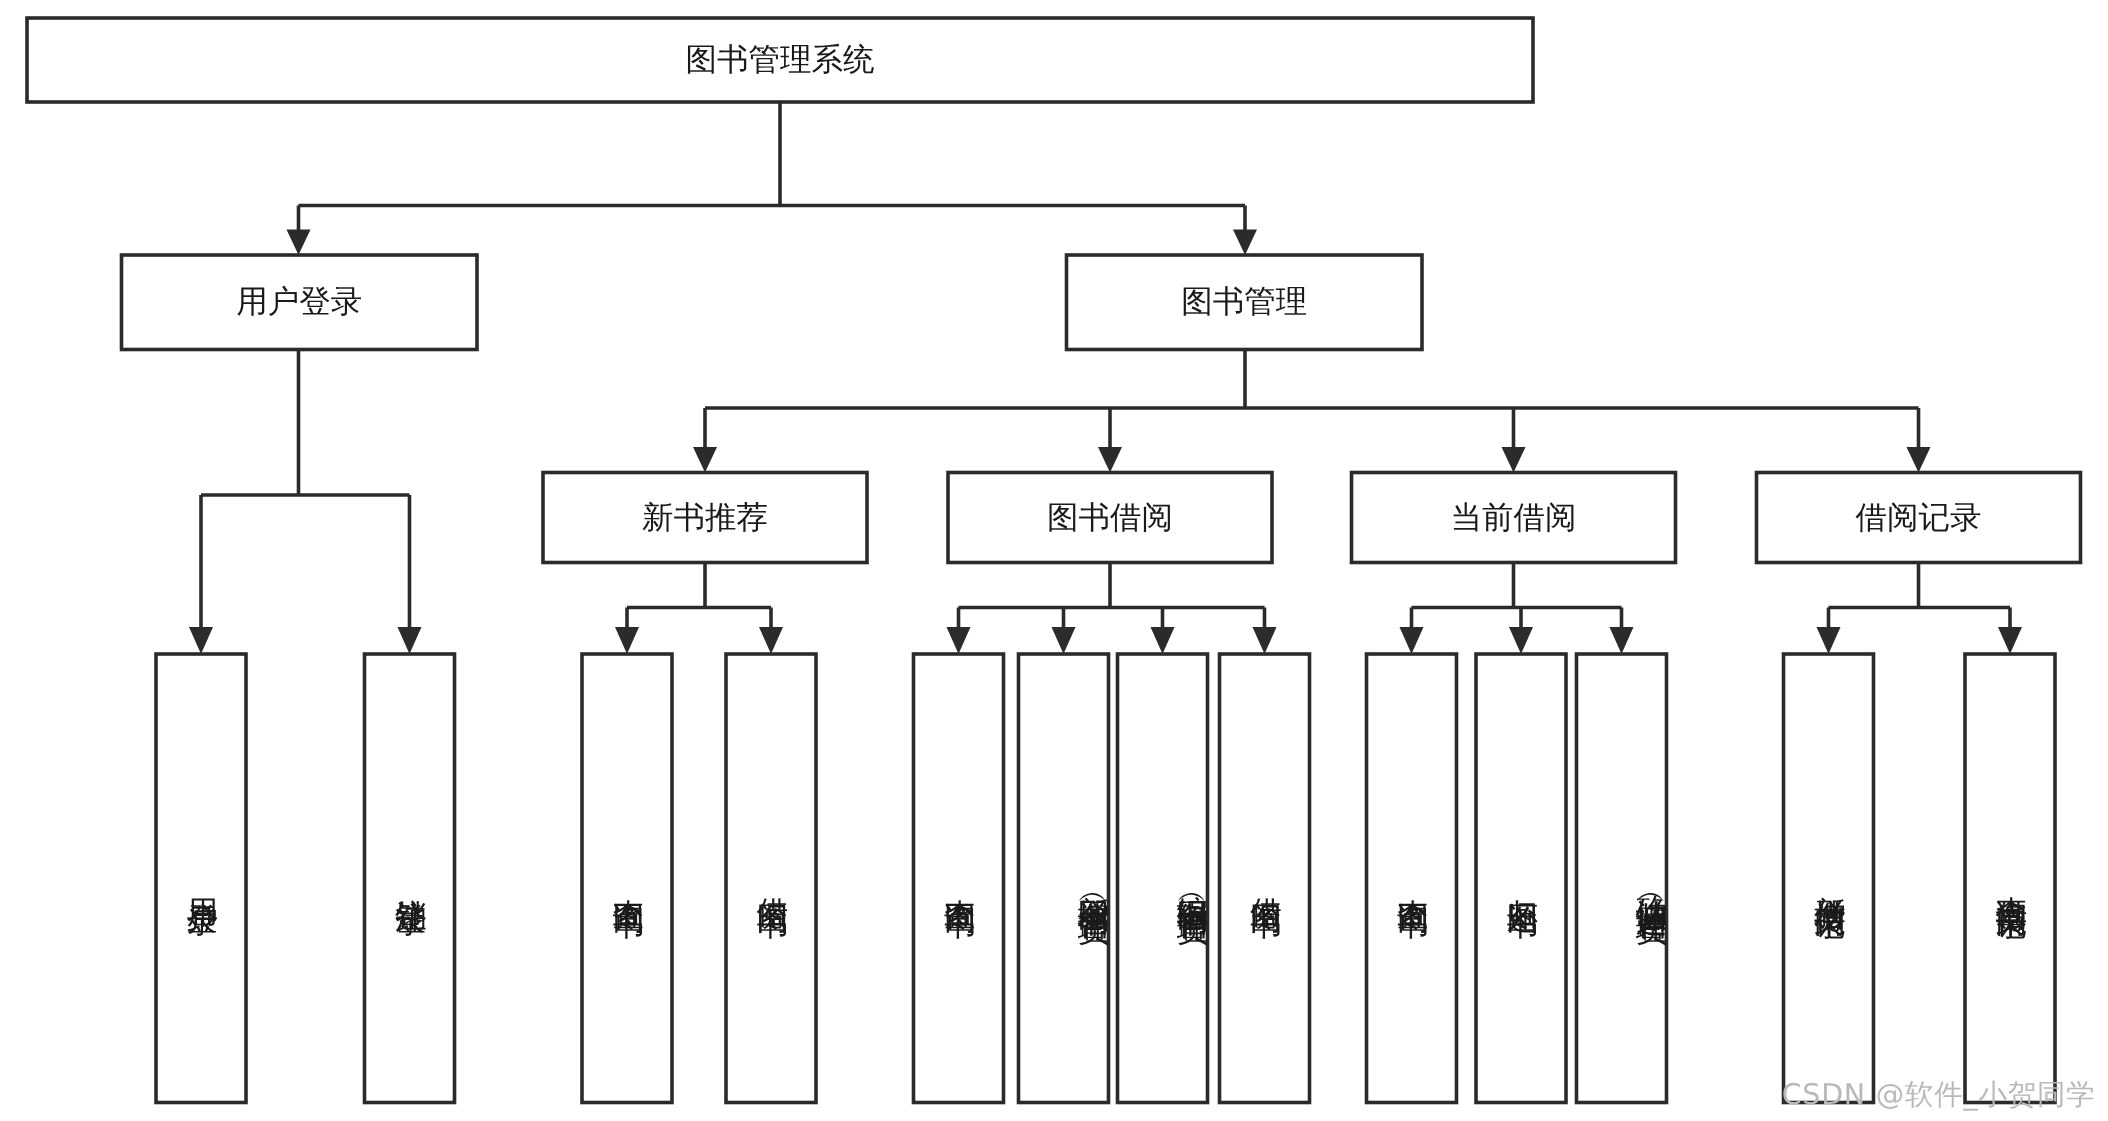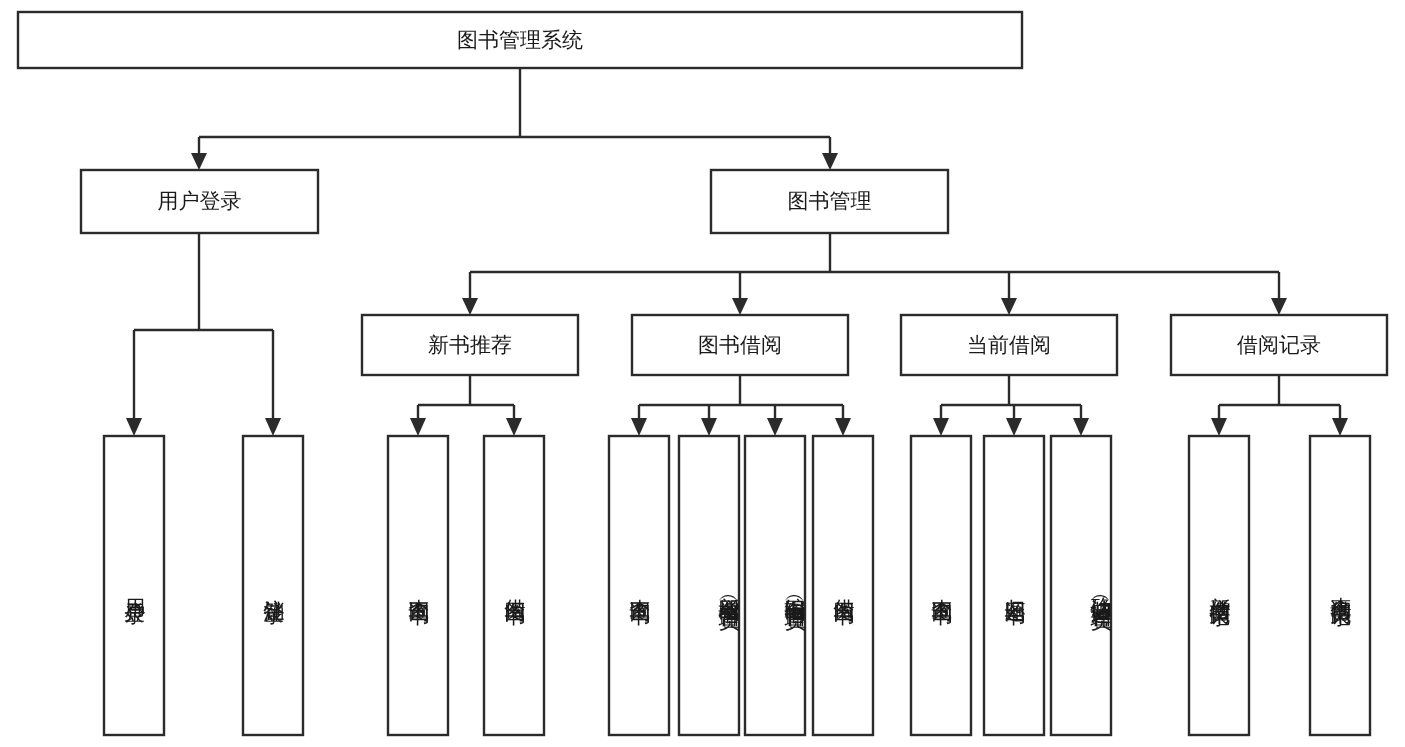--- a/index.html
+++ b/index.html
@@ -218,14 +218,15 @@
   <div class="vlabel" style="left:911px; top:436px; width:60px; height:299px;">查询图书</div>
 
   <div class="vlabel" style="left:984px; top:436px; width:60px; height:299px;">归还图书</div>
 
   <div class="vlabel top-aligned" style="left:1051px; top:436px; width:60px; height:299px;">确认归还（管理员）</div>
 
   <div class="vlabel" style="left:1189px; top:436px; width:60px; height:299px;">新增借阅记录</div>
 
   <div class="vlabel" style="left:1310px; top:436px; width:60px; height:299px;">查询借阅记录</div>
 
+  <div class="watermark">CSDN @软件_小贺同学</div>
 
 </div>
 
 </body></html>

